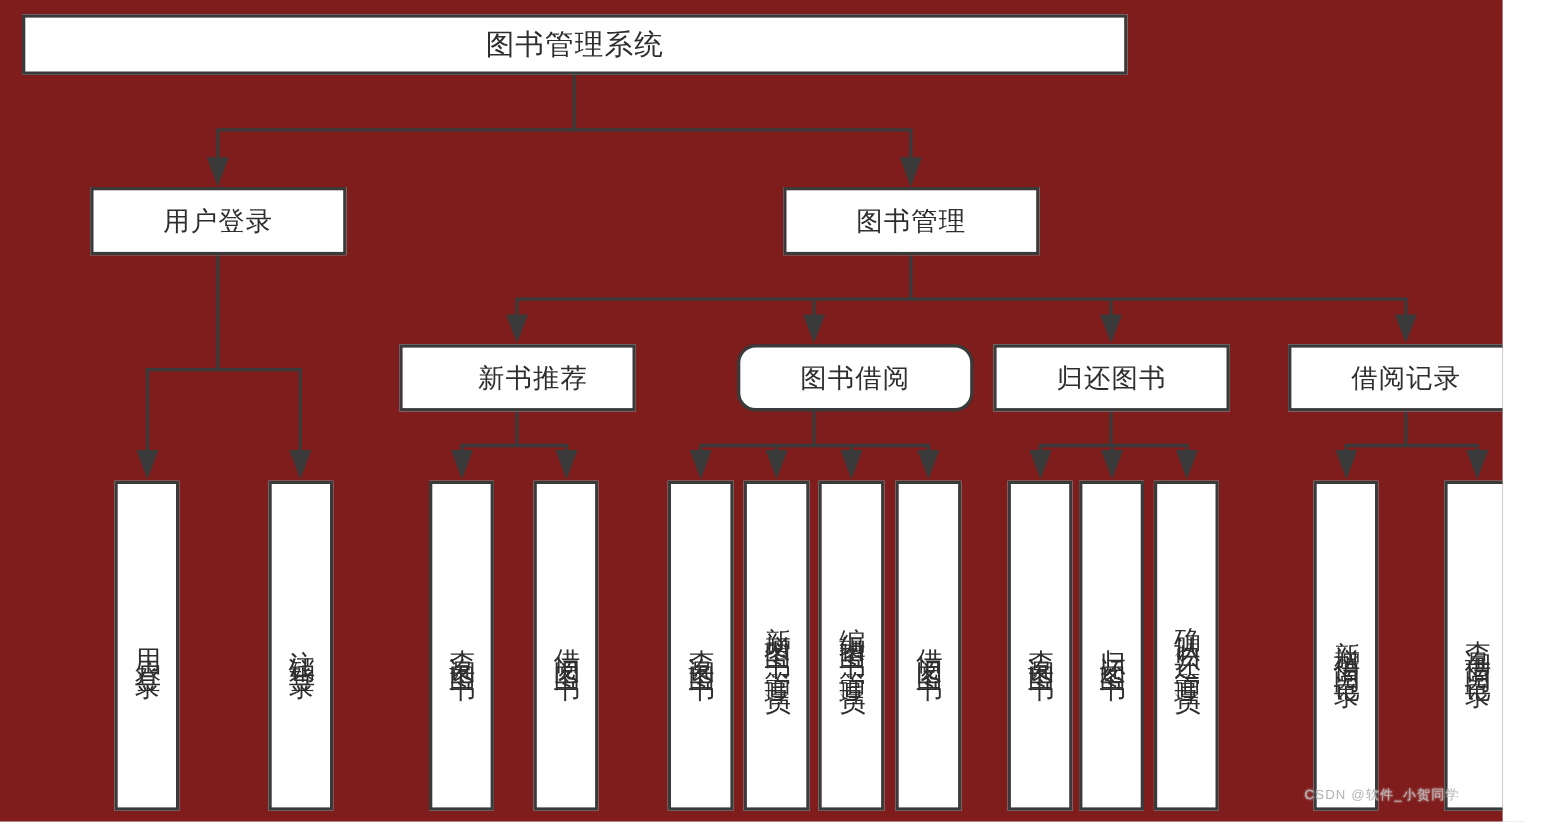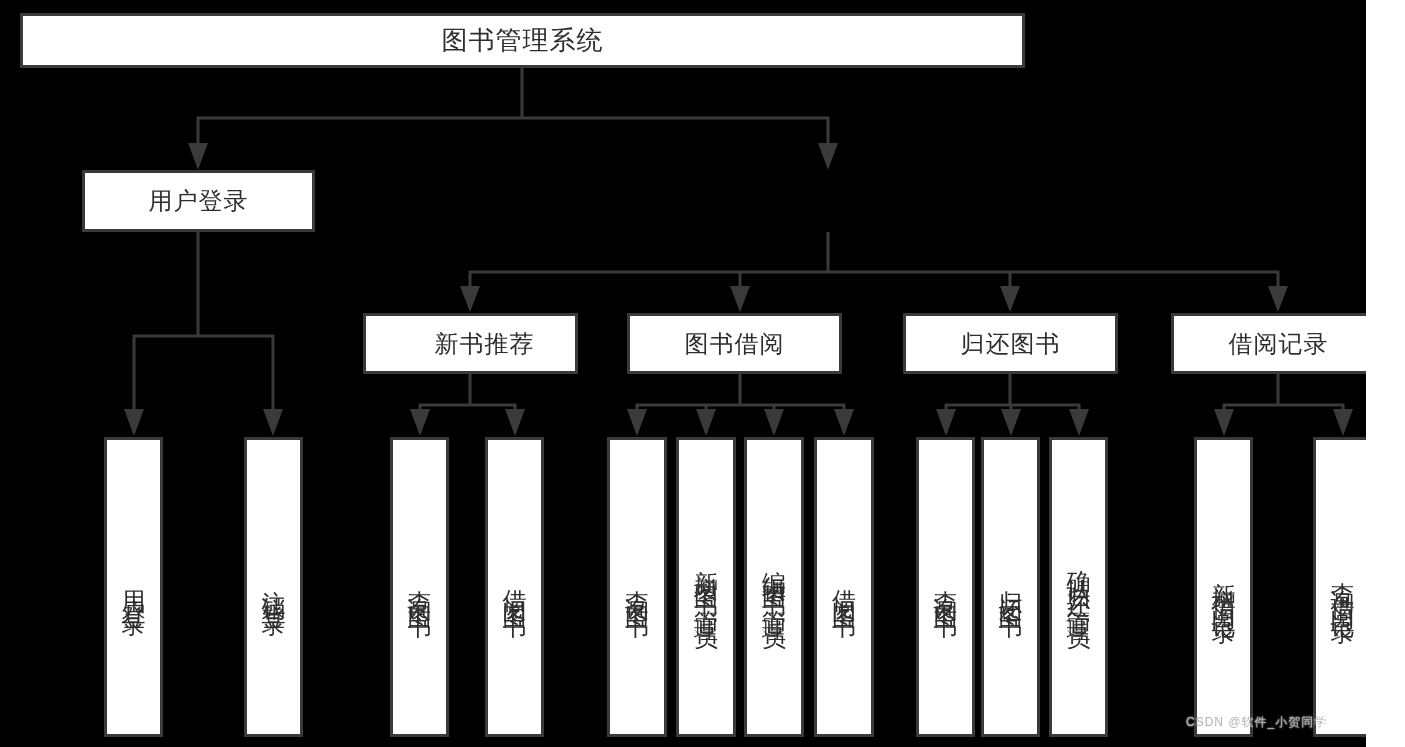--- a/index.html
+++ b/index.html
@@ -1,19 +1,19 @@
 <!DOCTYPE html>
 <html><head>
 <meta charset="utf-8">
 <style>
   html,body{margin:0;padding:0;background:#ffffff;}
   .stage{
     position:relative;
     width:1366px;height:747px;
-    background:#000000;
+    background:#7f1d1d;
     font-family:"Liberation Sans","DejaVu Sans",sans-serif;
     color:#2e2e2e;
     overflow:hidden;
   }
   .lines{position:absolute;left:0;top:0;width:1405px;height:747px;}
   .node{
     position:absolute;
     box-sizing:border-box;
     background:#ffffff;
     border:3px solid #3a3a3a;
@@ -101,25 +101,28 @@
     </g>
   </svg>
 
   <div class="node hnode root" style="left:20px;top:13px;width:1005px;height:55px;">
     <span>图书管理系统</span>
   </div>
 
   <div class="node hnode" style="left:82px;top:170px;width:233px;height:62px;">
     <span>用户登录</span>
   </div>
+  <div class="node hnode" style="left:712px;top:170px;width:233px;height:62px;">
+    <span>图书管理</span>
+  </div>
 
   <div class="node hnode" style="left:363px;top:313px;width:215px;height:61px;padding-left:28px;">
     <span>新书推荐</span>
   </div>
-  <div class="node hnode" style="left:627px;top:313px;width:215px;height:61px;">
+  <div class="node hnode" style="left:670px;top:313px;width:215px;height:61px;border-radius:17px;">
     <span>图书借阅</span>
   </div>
   <div class="node hnode" style="left:903px;top:313px;width:215px;height:61px;">
     <span>归还图书</span>
   </div>
   <div class="node hnode" style="left:1171px;top:313px;width:215px;height:61px;">
     <span>借阅记录</span>
   </div>
 
   <div class="node vnode" style="left:104px;top:437px;width:59px;height:300px;">

